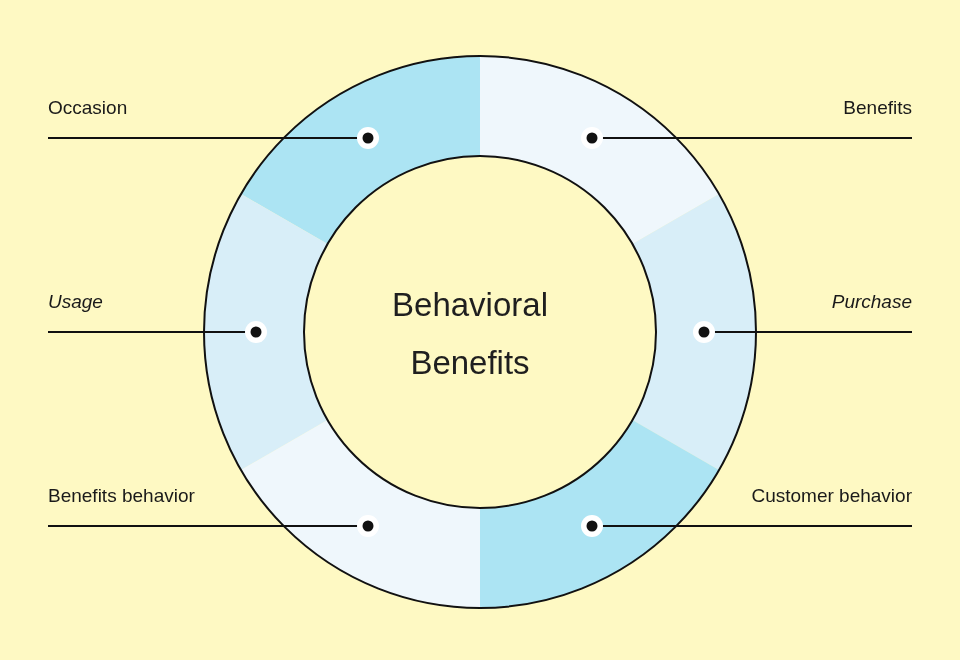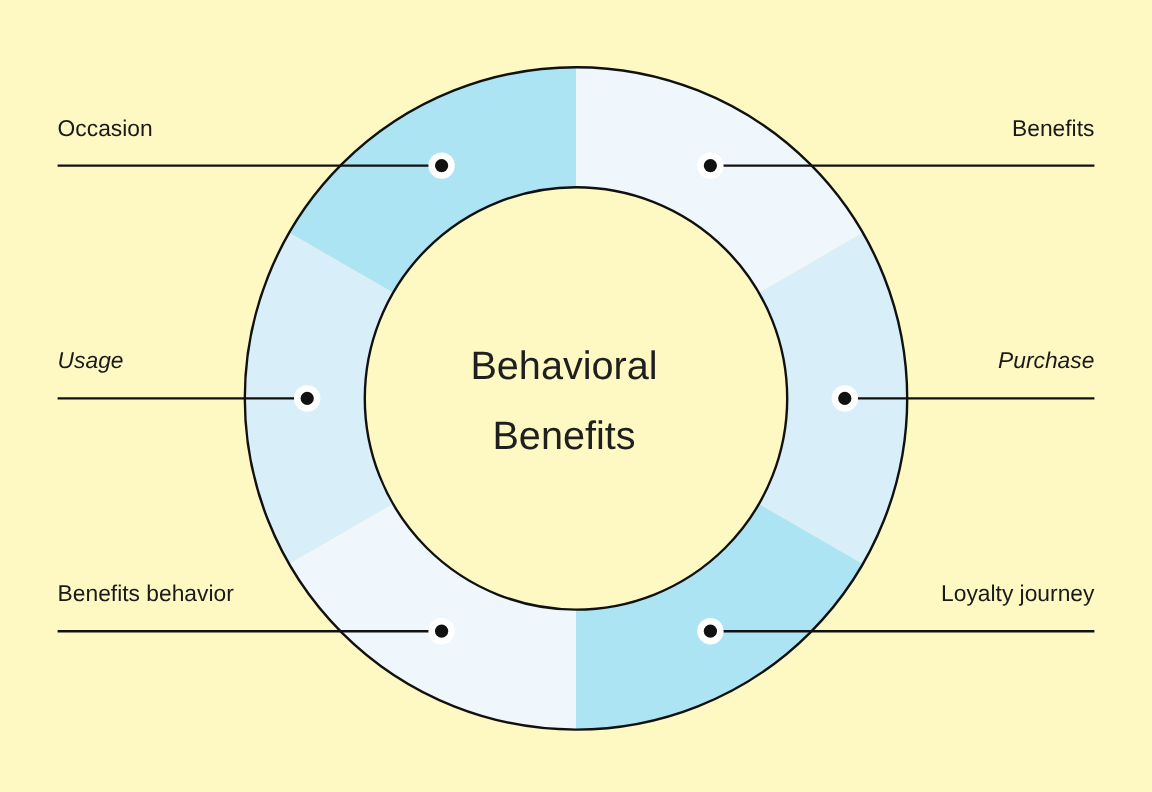--- a/index.html
+++ b/index.html
@@ -86,20 +86,20 @@
 
     <circle cx="592" cy="526" r="11" fill="#ffffff"></circle>
     <circle cx="592" cy="526" r="5.5" fill="#111111"></circle>
   </svg>
 
   <div class="lbl left row-top">Occasion</div>
   <div class="lbl right row-top">Benefits</div>
   <div class="lbl left row-middle">Usage</div>
   <div class="lbl right row-middle">Purchase</div>
   <div class="lbl left row-bottom">Benefits behavior</div>
-  <div class="lbl right row-bottom">Loyalty journey</div>
+  <div class="lbl right row-bottom">Customer behavior</div>
 
   <div class="center-title">
     <div>Behavioral</div>
     <div>Benefits</div>
   </div>
 
 </div>
 
 </body></html>

